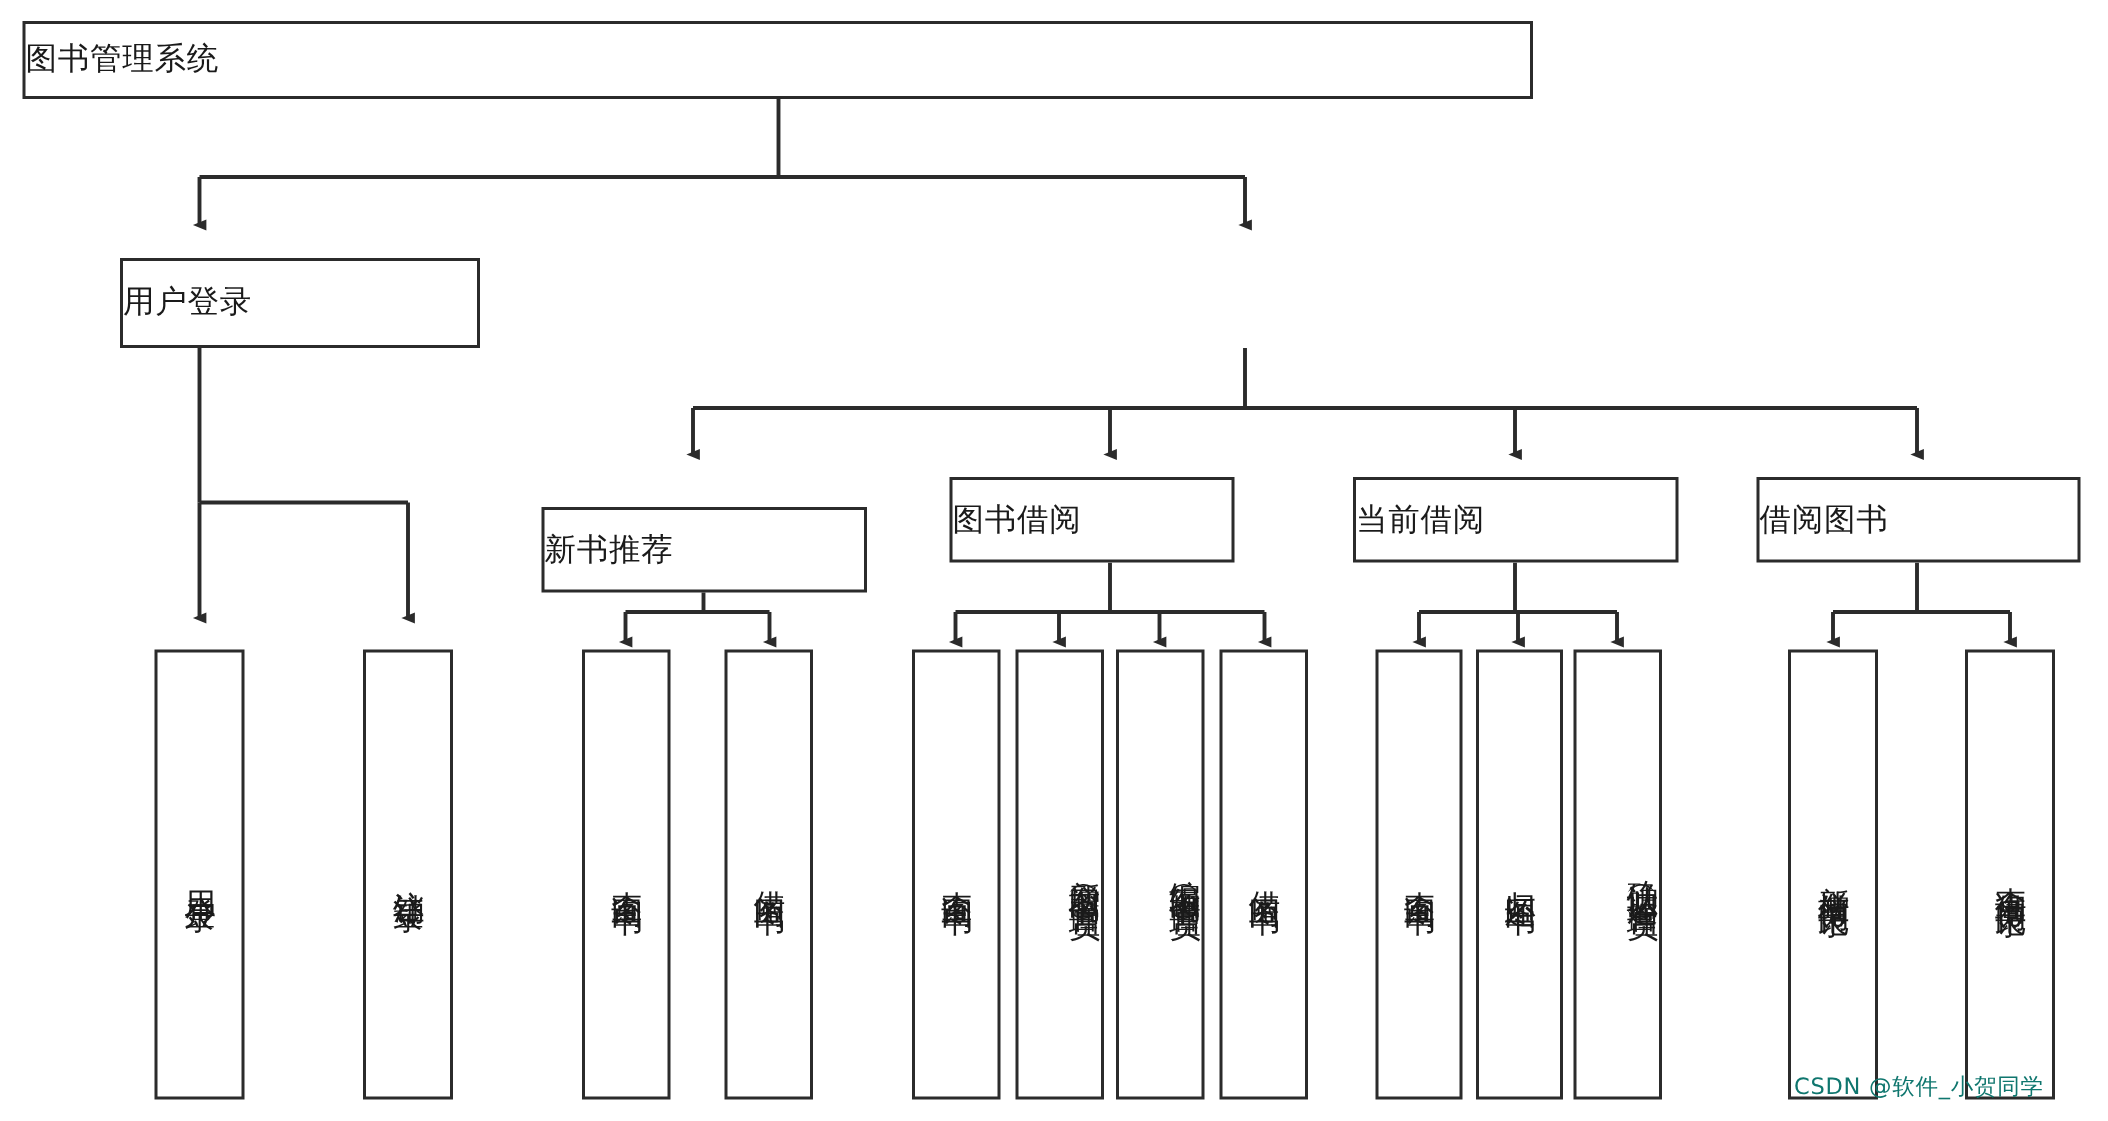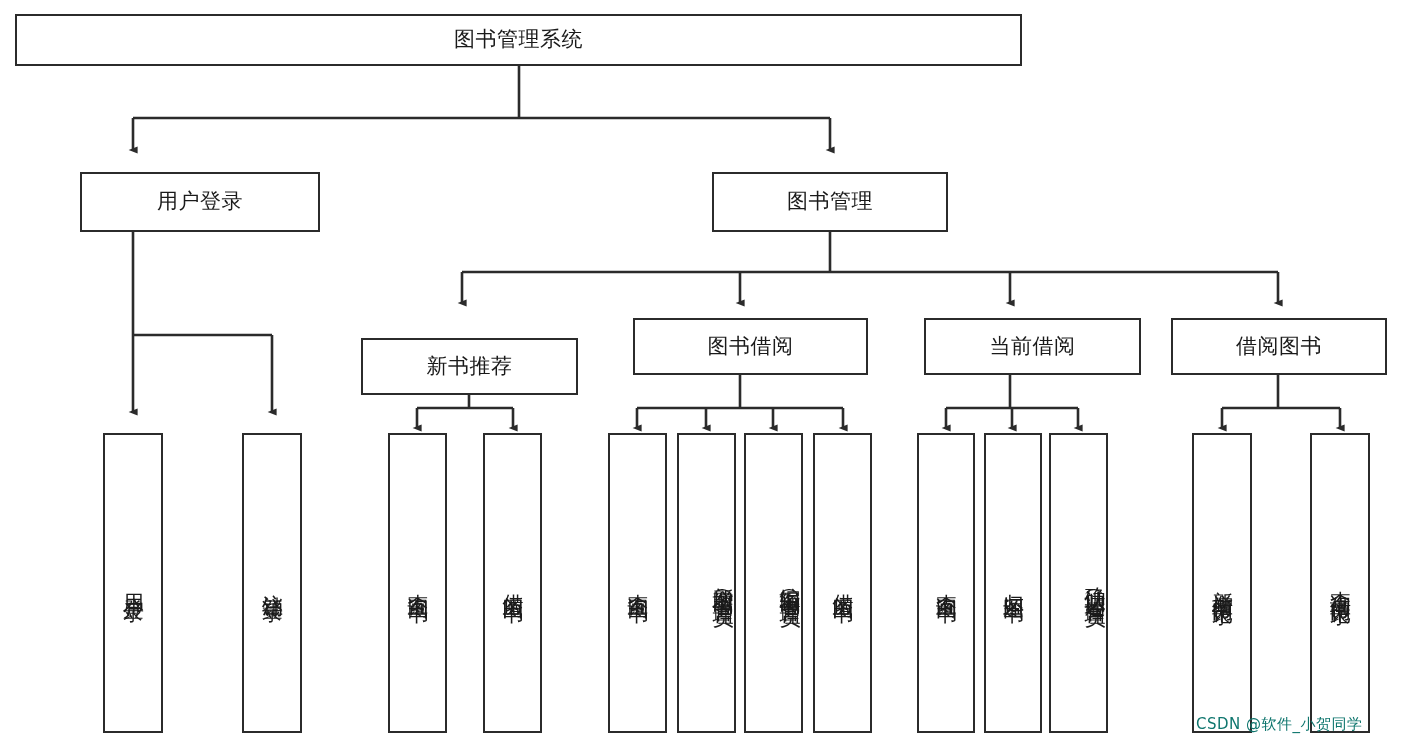--- a/index.html
+++ b/index.html
@@ -24,21 +24,21 @@
     width: 1405px;
     height: 747px;
   }
   .node {
     position: absolute;
     box-sizing: border-box;
     border: 2px solid #2b2b2b;
     background: #ffffff;
     display: flex;
     align-items: center;
-    justify-content: center;
+    justify-content: flex-start;
     color: #1a1a1a;
   }
   .node.horiz {
     font-size: 21px;
     letter-spacing: 0.5px;
   }
   .node.vert {
     writing-mode: vertical-rl;
     text-orientation: upright;
     font-size: 21px;
@@ -119,31 +119,28 @@
     </g>
   </svg>
 
   <div class="node horiz" style="left:15px; top:14px; width:1007px; height:52px;">
     <span class="node-label">图书管理系统</span>
   </div>
 
   <div class="node horiz" style="left:80px; top:172px; width:240px; height:60px;">
     <span class="node-label">用户登录</span>
   </div>
-  <div class="node horiz" style="left:712px; top:172px; width:236px; height:60px;">
-    <span class="node-label">图书管理</span>
-  </div>
 
   <div class="node horiz" style="left:361px; top:318px; width:217px; height:57px;margin-top:20px;">
     <span class="node-label">新书推荐</span>
   </div>
-  <div class="node horiz" style="left:633px; top:318px; width:235px; height:57px;">
+  <div class="node horiz" style="left:633px; top:318px; width:190px; height:57px;">
     <span class="node-label">图书借阅</span>
   </div>
-  <div class="node horiz" style="left:902px; top:318px; width:217px; height:57px;margin-left:22px;">
+  <div class="node horiz" style="left:902px; top:318px; width:217px; height:57px;">
     <span class="node-label">当前借阅</span>
   </div>
   <div class="node horiz" style="left:1171px; top:318px; width:216px; height:57px;">
     <span class="node-label">借阅图书</span>
   </div>
 
   <div class="node vert mid" style="left:103px; top:433px; width:60px; height:300px;">
     <span class="node-label">用户登录</span>
   </div>
   <div class="node vert mid" style="left:242px; top:433px; width:60px; height:300px;">

